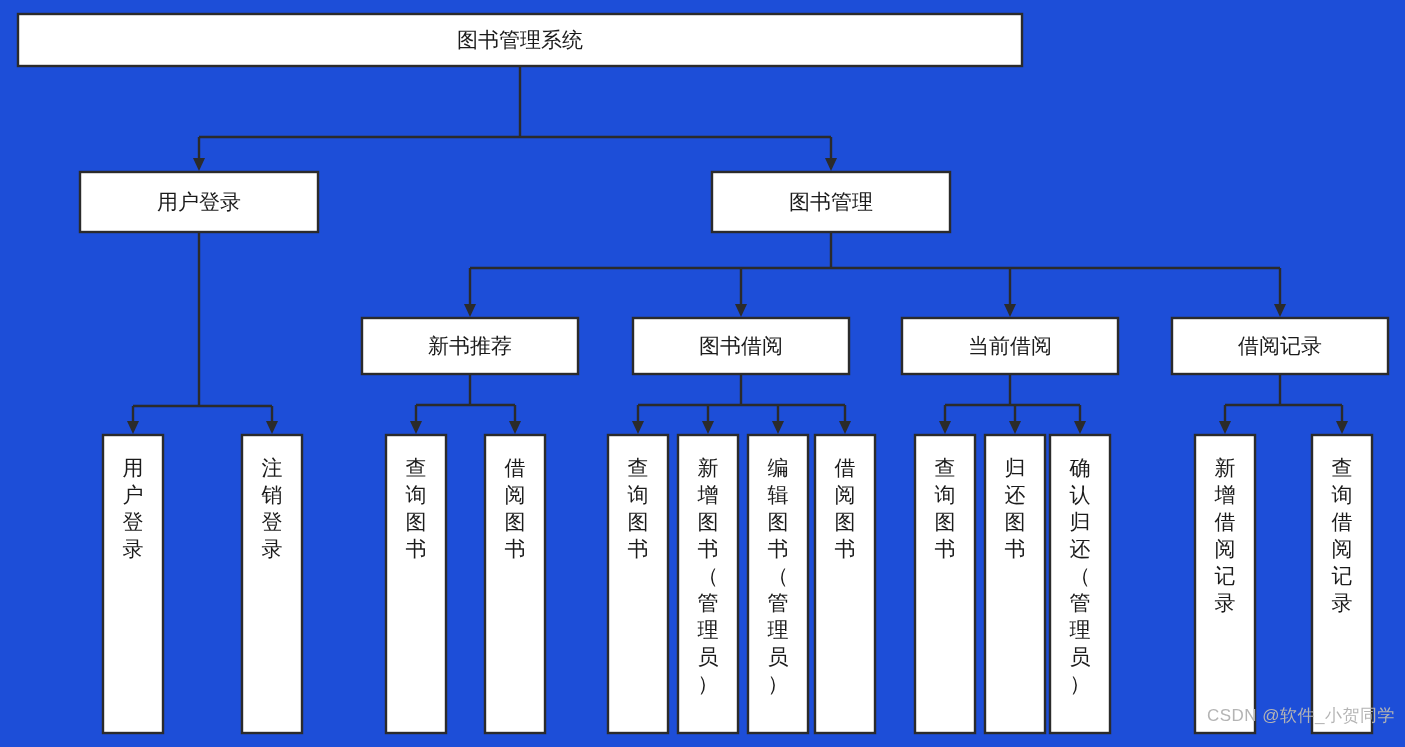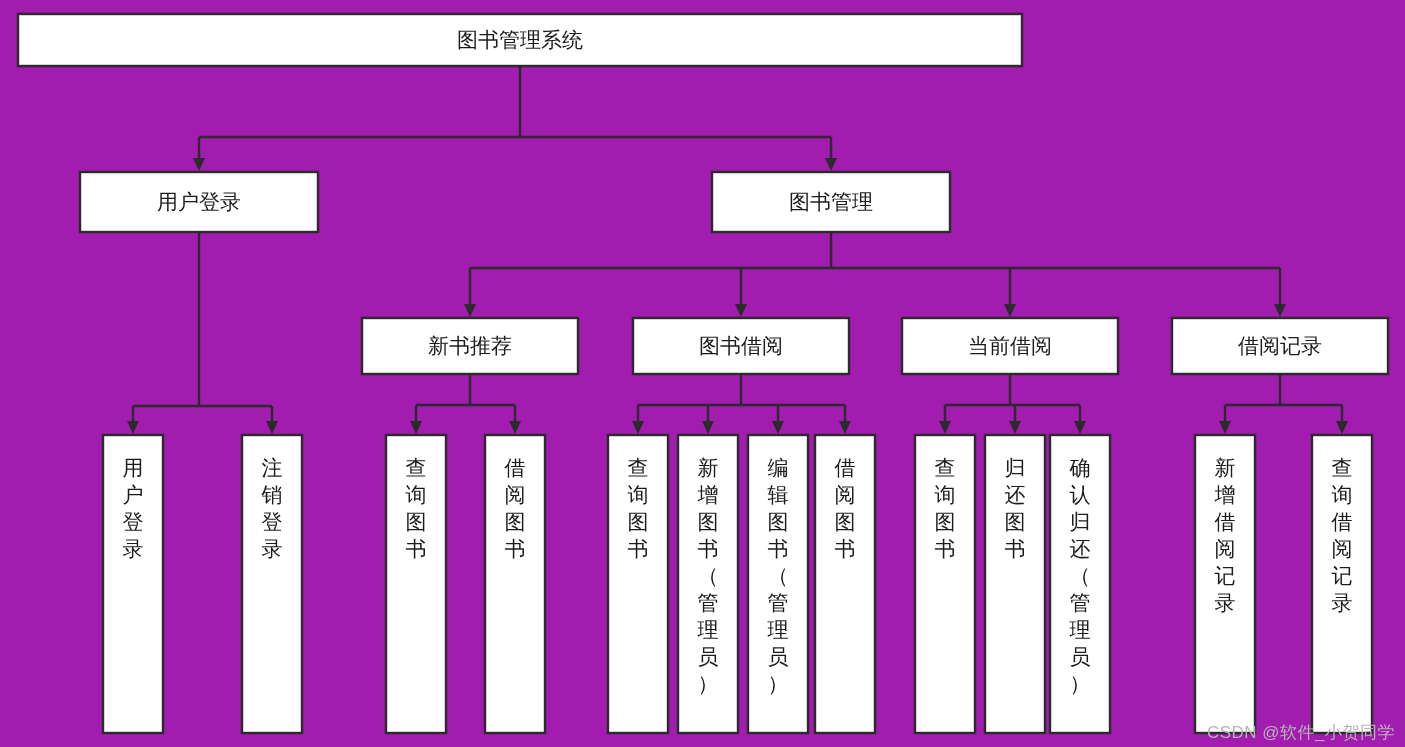--- a/index.html
+++ b/index.html
@@ -10,21 +10,21 @@
   body {
     width: 1405px;
     height: 747px;
     font-family: "Liberation Sans", "DejaVu Sans", sans-serif;
     overflow: hidden;
   }
   #diagram-root {
     position: relative;
     width: 1405px;
     height: 747px;
-    background: #a21caf;
+    background: #1d4ed8;
   }
   svg#tree-svg {
     position: absolute;
     left: 0;
     top: 0;
     width: 1405px;
     height: 747px;
   }
   .node-box {
     fill: #ffffff;
@@ -50,21 +50,21 @@
   }
   .node-label-v {
     font-family: "Liberation Sans", "DejaVu Sans", sans-serif;
     font-size: 21px;
     fill: #1b1b1b;
     text-anchor: middle;
   }
   .watermark {
     position: absolute;
     right: 10px;
-    bottom: 3px;
+    bottom: 20px;
     font-family: "Liberation Sans", "DejaVu Sans", sans-serif;
     font-size: 17px;
     color: #b4b4b4;
     letter-spacing: 0.5px;
     white-space: nowrap;
     user-select: none;
   }
 </style>
 </head>
 <body>

